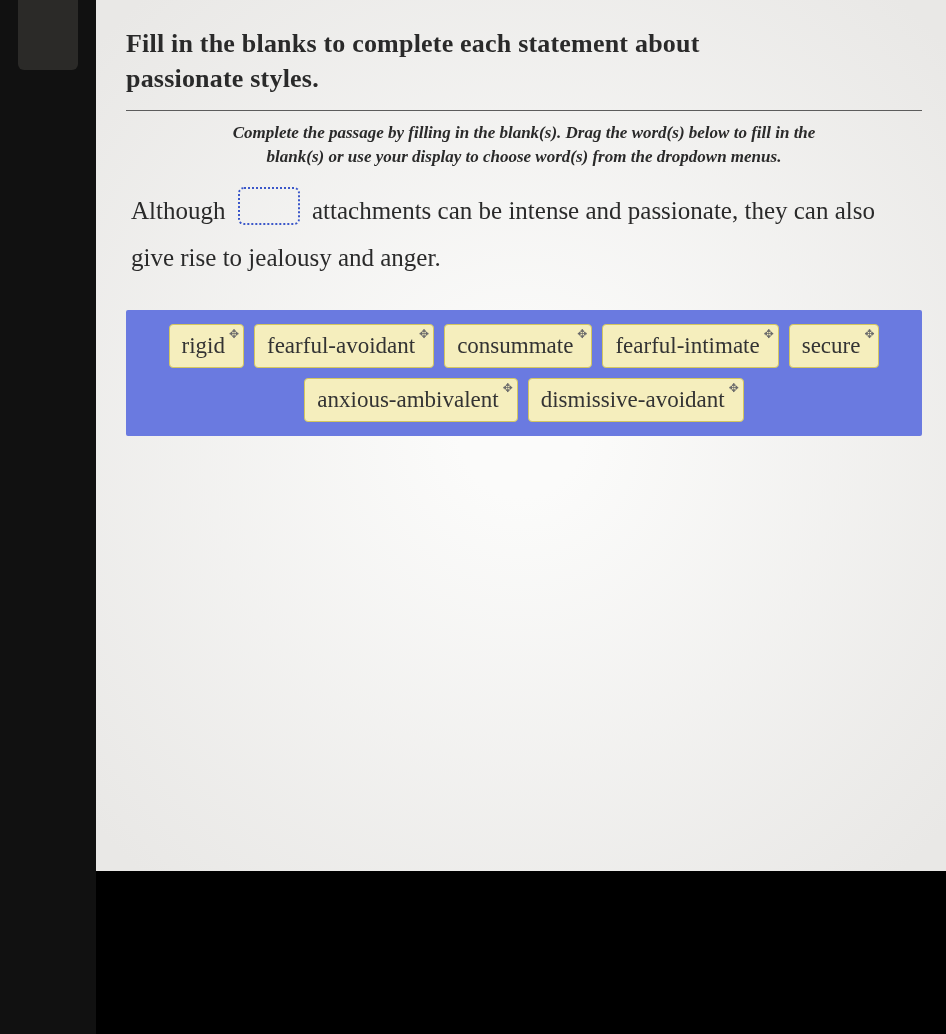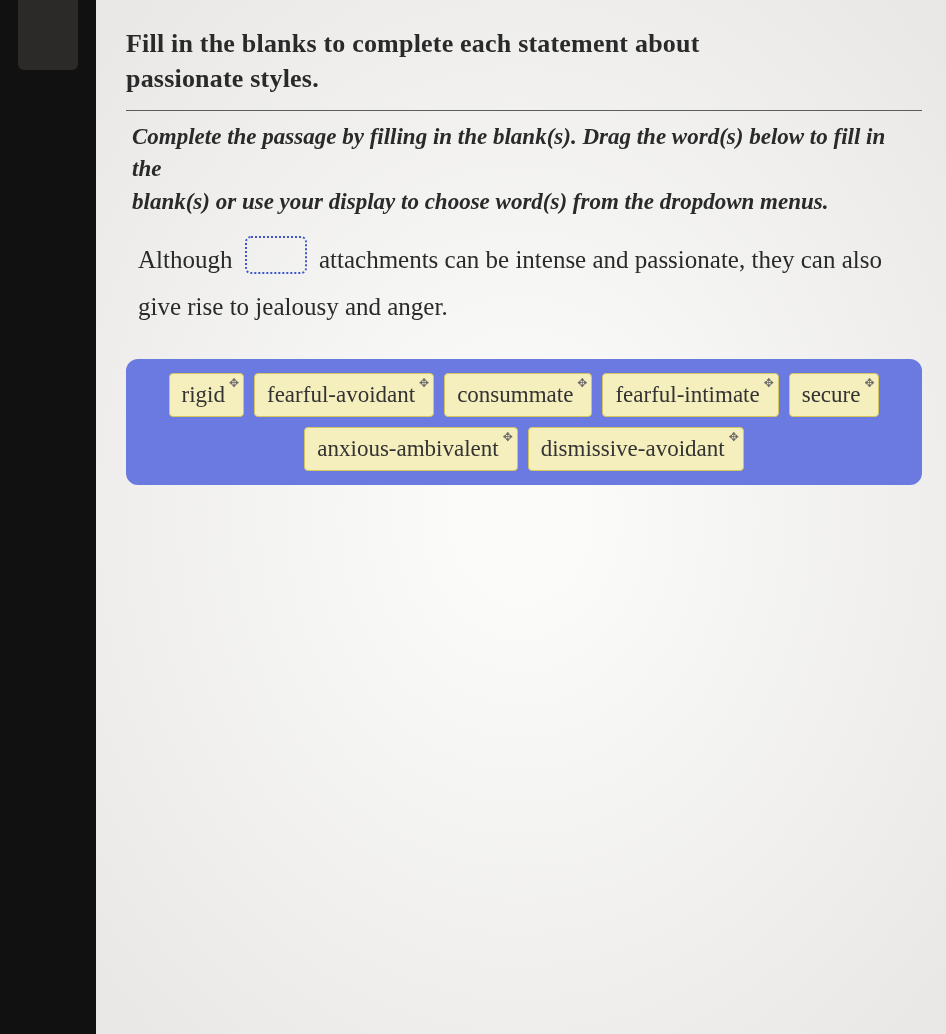--- a/index.html
+++ b/index.html
@@ -1,25 +1,25 @@
 <!DOCTYPE html>
 <html><head>
 <meta charset="utf-8">
 <style>
 html,body{margin:0;padding:0;width:946px;height:1034px;overflow:hidden;background:#000;font-family:Georgia,"Times New Roman",serif}
-.sheet{position:absolute;left:96px;top:0;width:850px;height:1034px;background:#f2f1ef;background:radial-gradient(ellipse at 50% 50%,#fbfbfa 10%,#e9e8e6 95%);padding:26px 24px 18px 30px;box-sizing:border-box;color:#2a2a2a}
+.sheet{position:absolute;left:96px;top:0;width:850px;height:871px;background:#f2f1ef;background:radial-gradient(ellipse at 50% 50%,#fbfbfa 10%,#e9e8e6 95%);padding:26px 24px 18px 30px;box-sizing:border-box;color:#2a2a2a}
 .left-strip{position:absolute;left:0;top:0;width:96px;height:1034px;background:#111}
 .left-strip .gloss{position:absolute;left:18px;top:0;width:60px;height:70px;background:#2b2a28;border-radius:0 0 6px 6px}
 .title{font-size:26px;font-weight:600;line-height:1.35;letter-spacing:.2px}
 hr.rule{border:none;border-top:1px solid #5c5c5c;margin:14px 0 10px 0}
-.instr{font-size:23px;font-style:italic;font-weight:600;text-align:left;line-height:1.4;padding:0 6px}
+.instr{font-size:17px;font-style:italic;font-weight:600;text-align:center;line-height:1.4;padding:0 6px}
 .passage{font-size:25px;line-height:1.9;margin-top:18px}
-.para{margin:18px 0 28px 12px}
+.para{margin:18px 0 28px 5px}
 .blank{display:inline-block;vertical-align:-6px;width:58px;height:34px;border:2px dotted #3b57c9;border-radius:6px;margin:0 6px}
-.bank{margin-top:10px;background:#6a7ae0;border:6px solid #6a7ae0;border-radius:12px;padding:8px 8px;display:flex;flex-wrap:wrap;justify-content:center;gap:10px}
+.bank{margin-top:10px;background:#6a7ae0;border:6px solid #6a7ae0;border-radius:2px;padding:8px 8px;display:flex;flex-wrap:wrap;justify-content:center;gap:10px}
 .chip{position:relative;background:#f5eebd;border:1px solid #d3c65f;border-radius:4px;padding:8px 18px 8px 12px;font-size:23px;color:#333;cursor:grab}
 .chip .move{position:absolute;top:2px;right:4px;font-size:12px;color:#6a6a6a}
 </style>
 </head>
 <body>
 
 <div class="left-strip">
   <div class="gloss"></div>
 </div>
 

